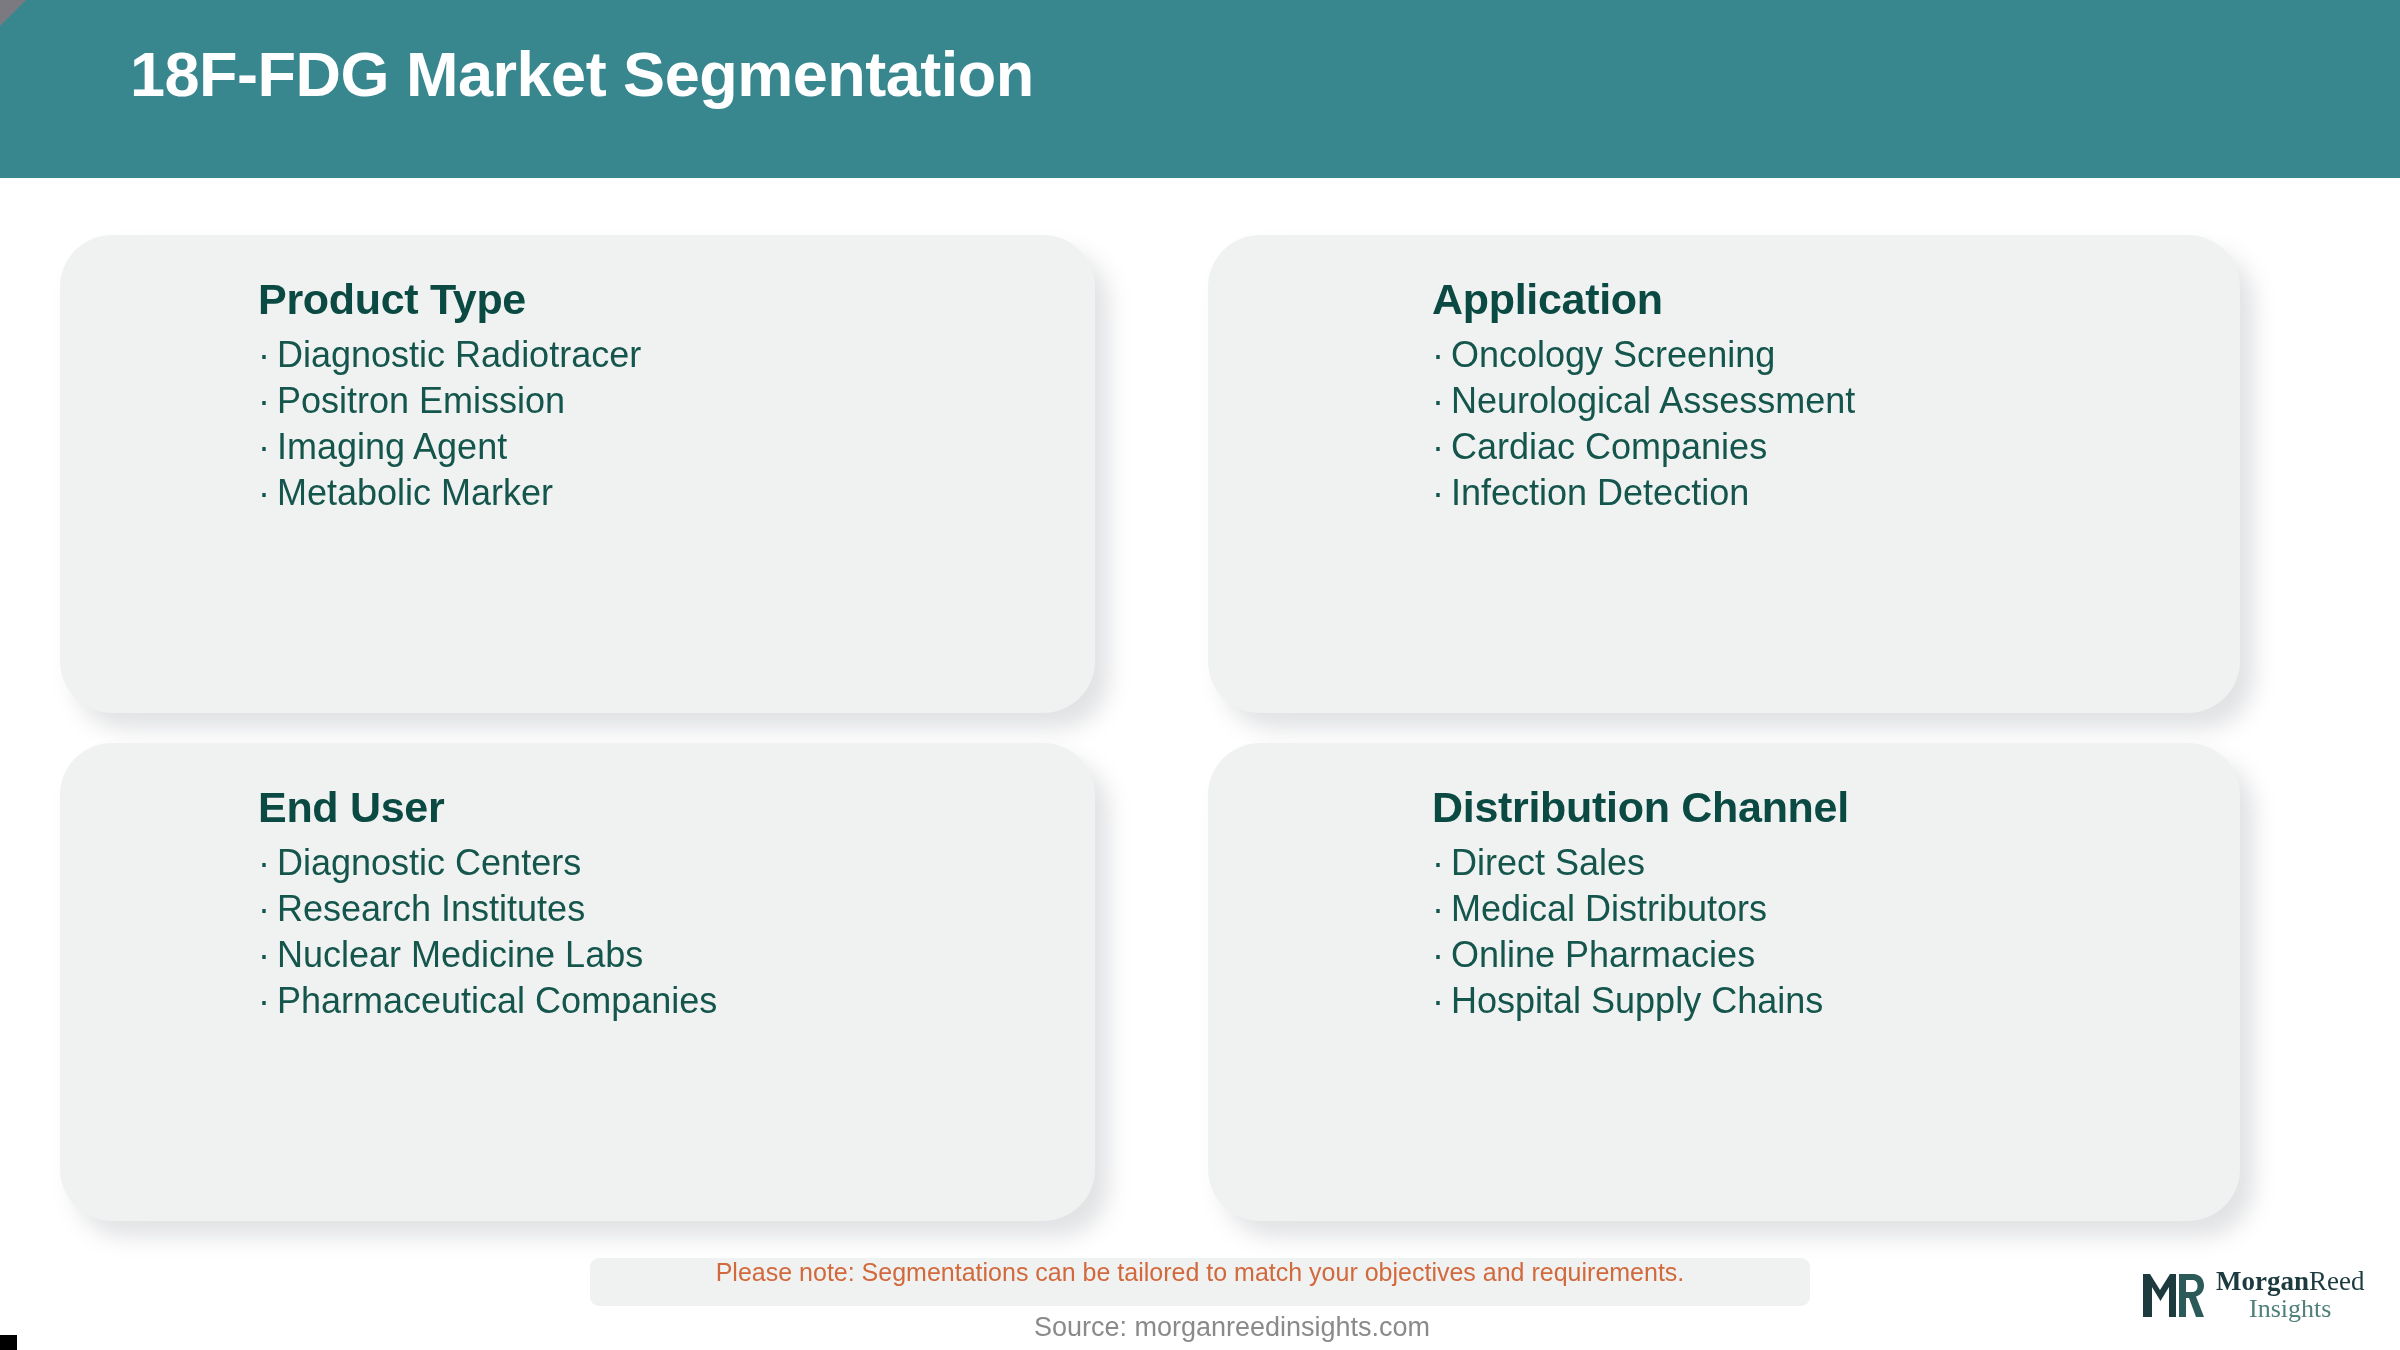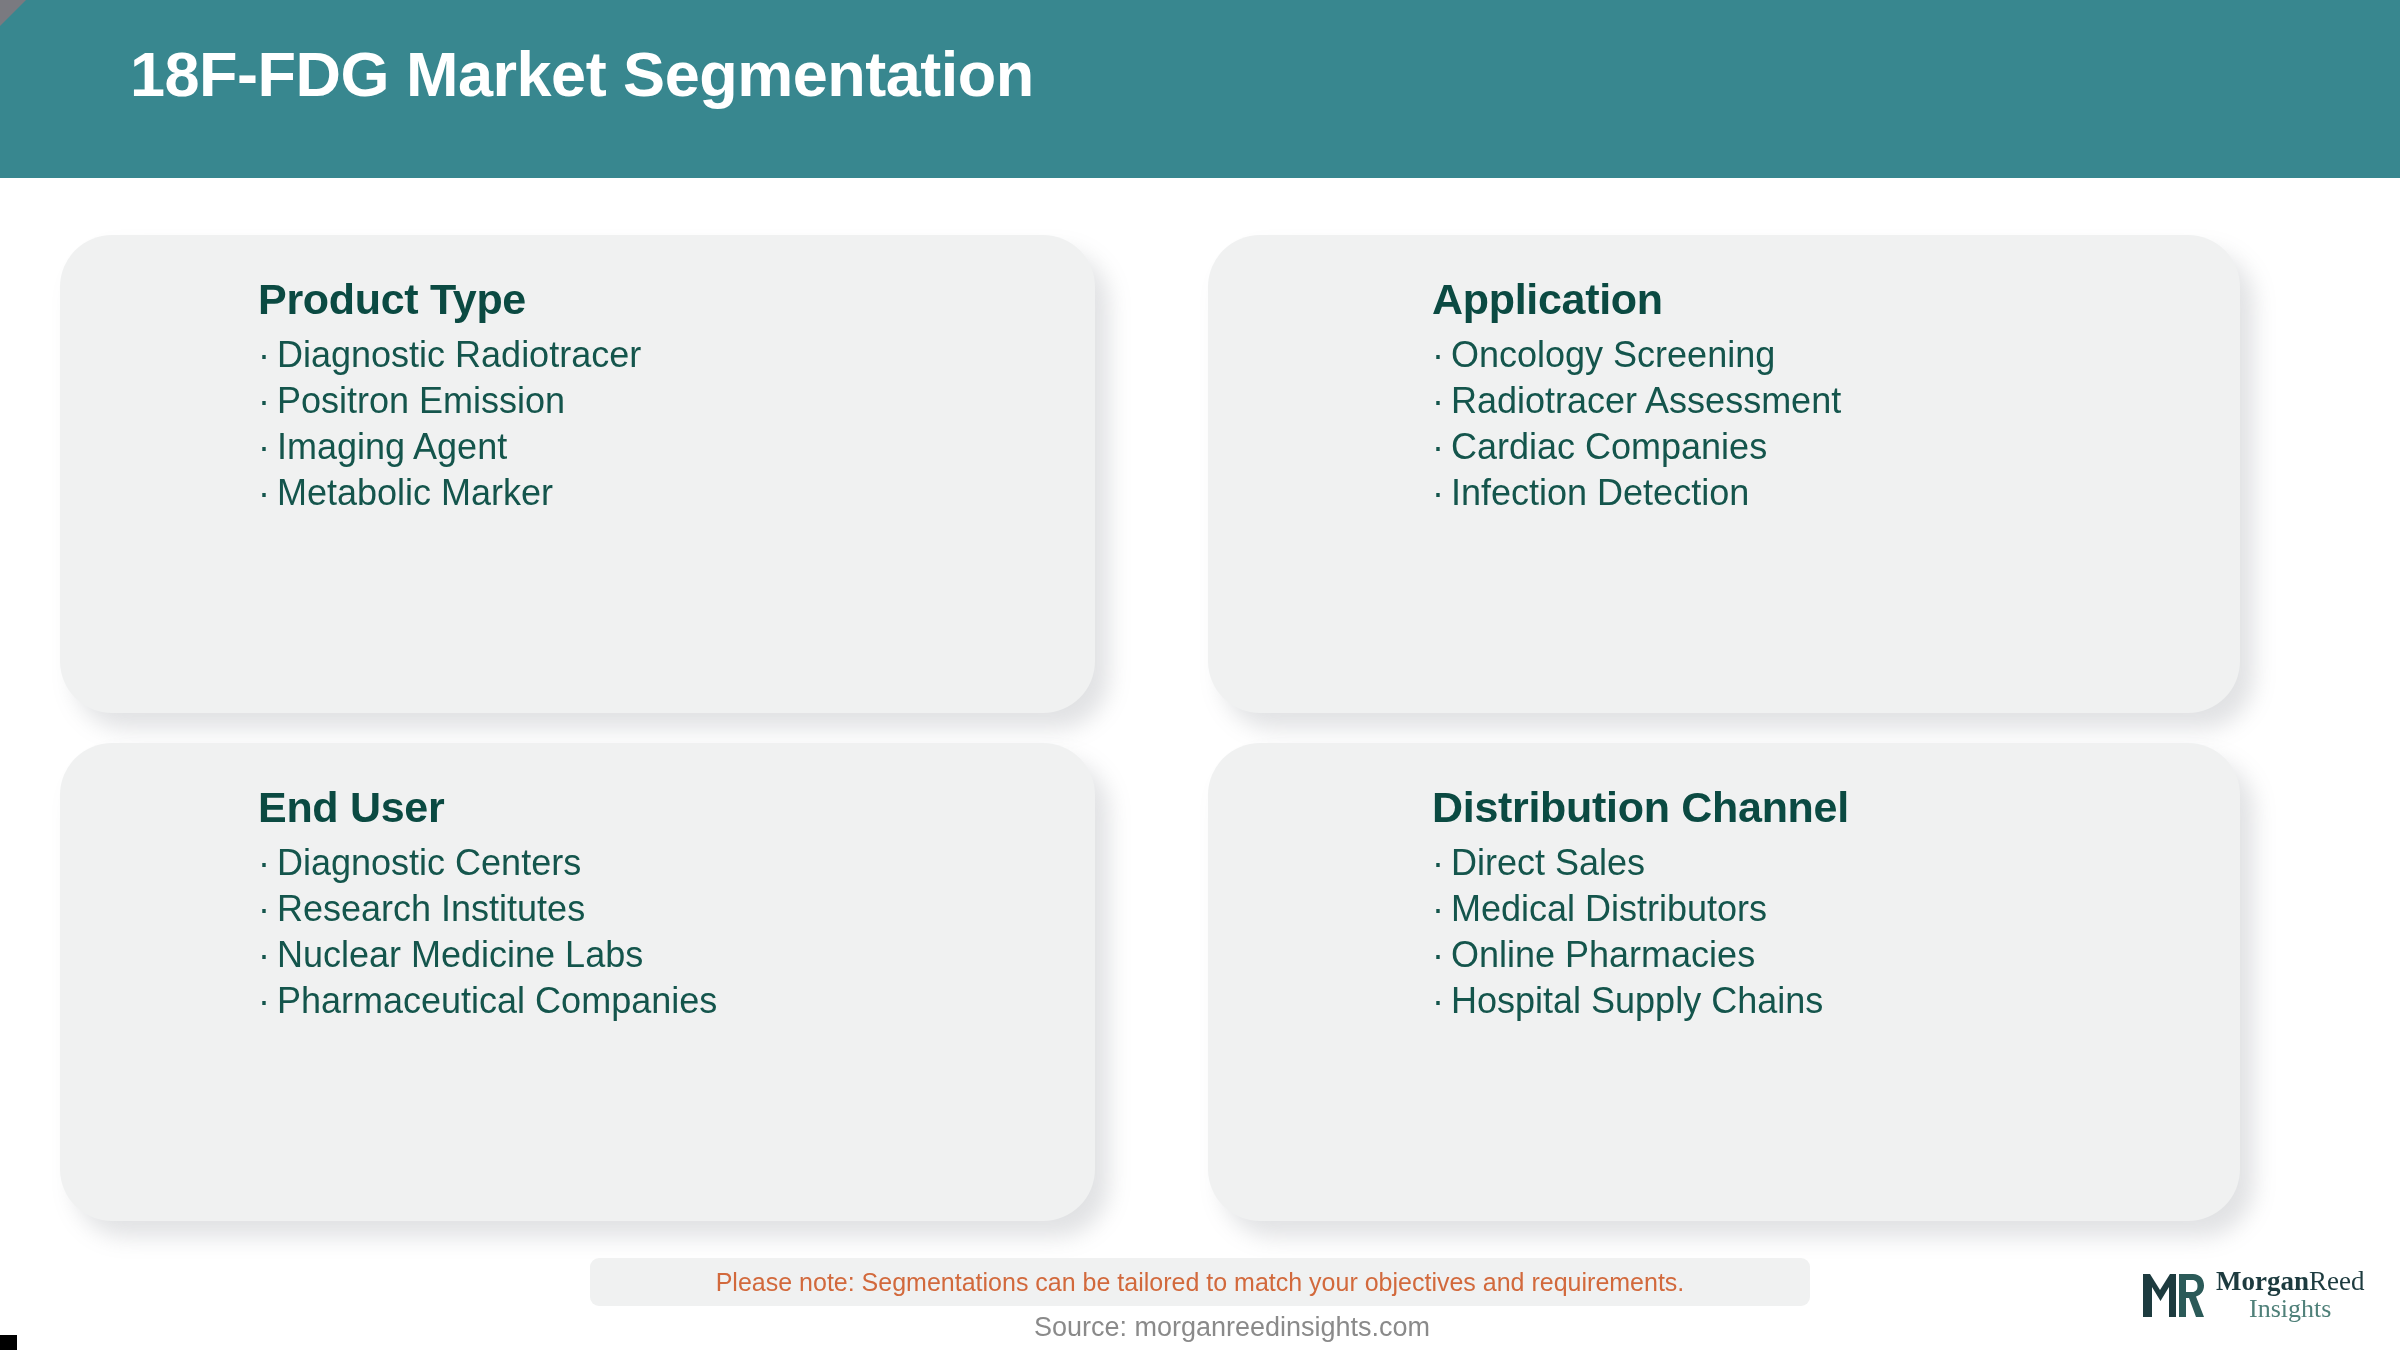--- a/index.html
+++ b/index.html
@@ -108,21 +108,21 @@
   
   .note-box {
     position: absolute;
     left: 590px;
     top: 1258px;
     width: 1220px;
     height: 48px;
     background: #f0f1f1;
     border-radius: 9px;
     display: flex;
-    align-items: center;
+    align-items: flex-start;
     justify-content: center;
     box-sizing: border-box;
   }
   .note-text {
     font-size: 25px;
     color: #d2693c;
     white-space: nowrap;
   }
   .source-text {
     position: absolute;
@@ -218,21 +218,21 @@
   <div class="card card-1">
     <div class="card-inner">
       <div class="card-title">Application</div>
       <ul class="card-list">
         <li>
             <span class="bullet-dot">·</span>
             <span>Oncology Screening</span>
           </li>
         <li>
             <span class="bullet-dot">·</span>
-            <span>Radiotracer Assessment</span>
+            <span>Neurological Assessment</span>
           </li>
         <li>
             <span class="bullet-dot">·</span>
             <span>Cardiac Companies</span>
           </li>
         <li>
             <span class="bullet-dot">·</span>
             <span>Infection Detection</span>
           </li>
       </ul>

